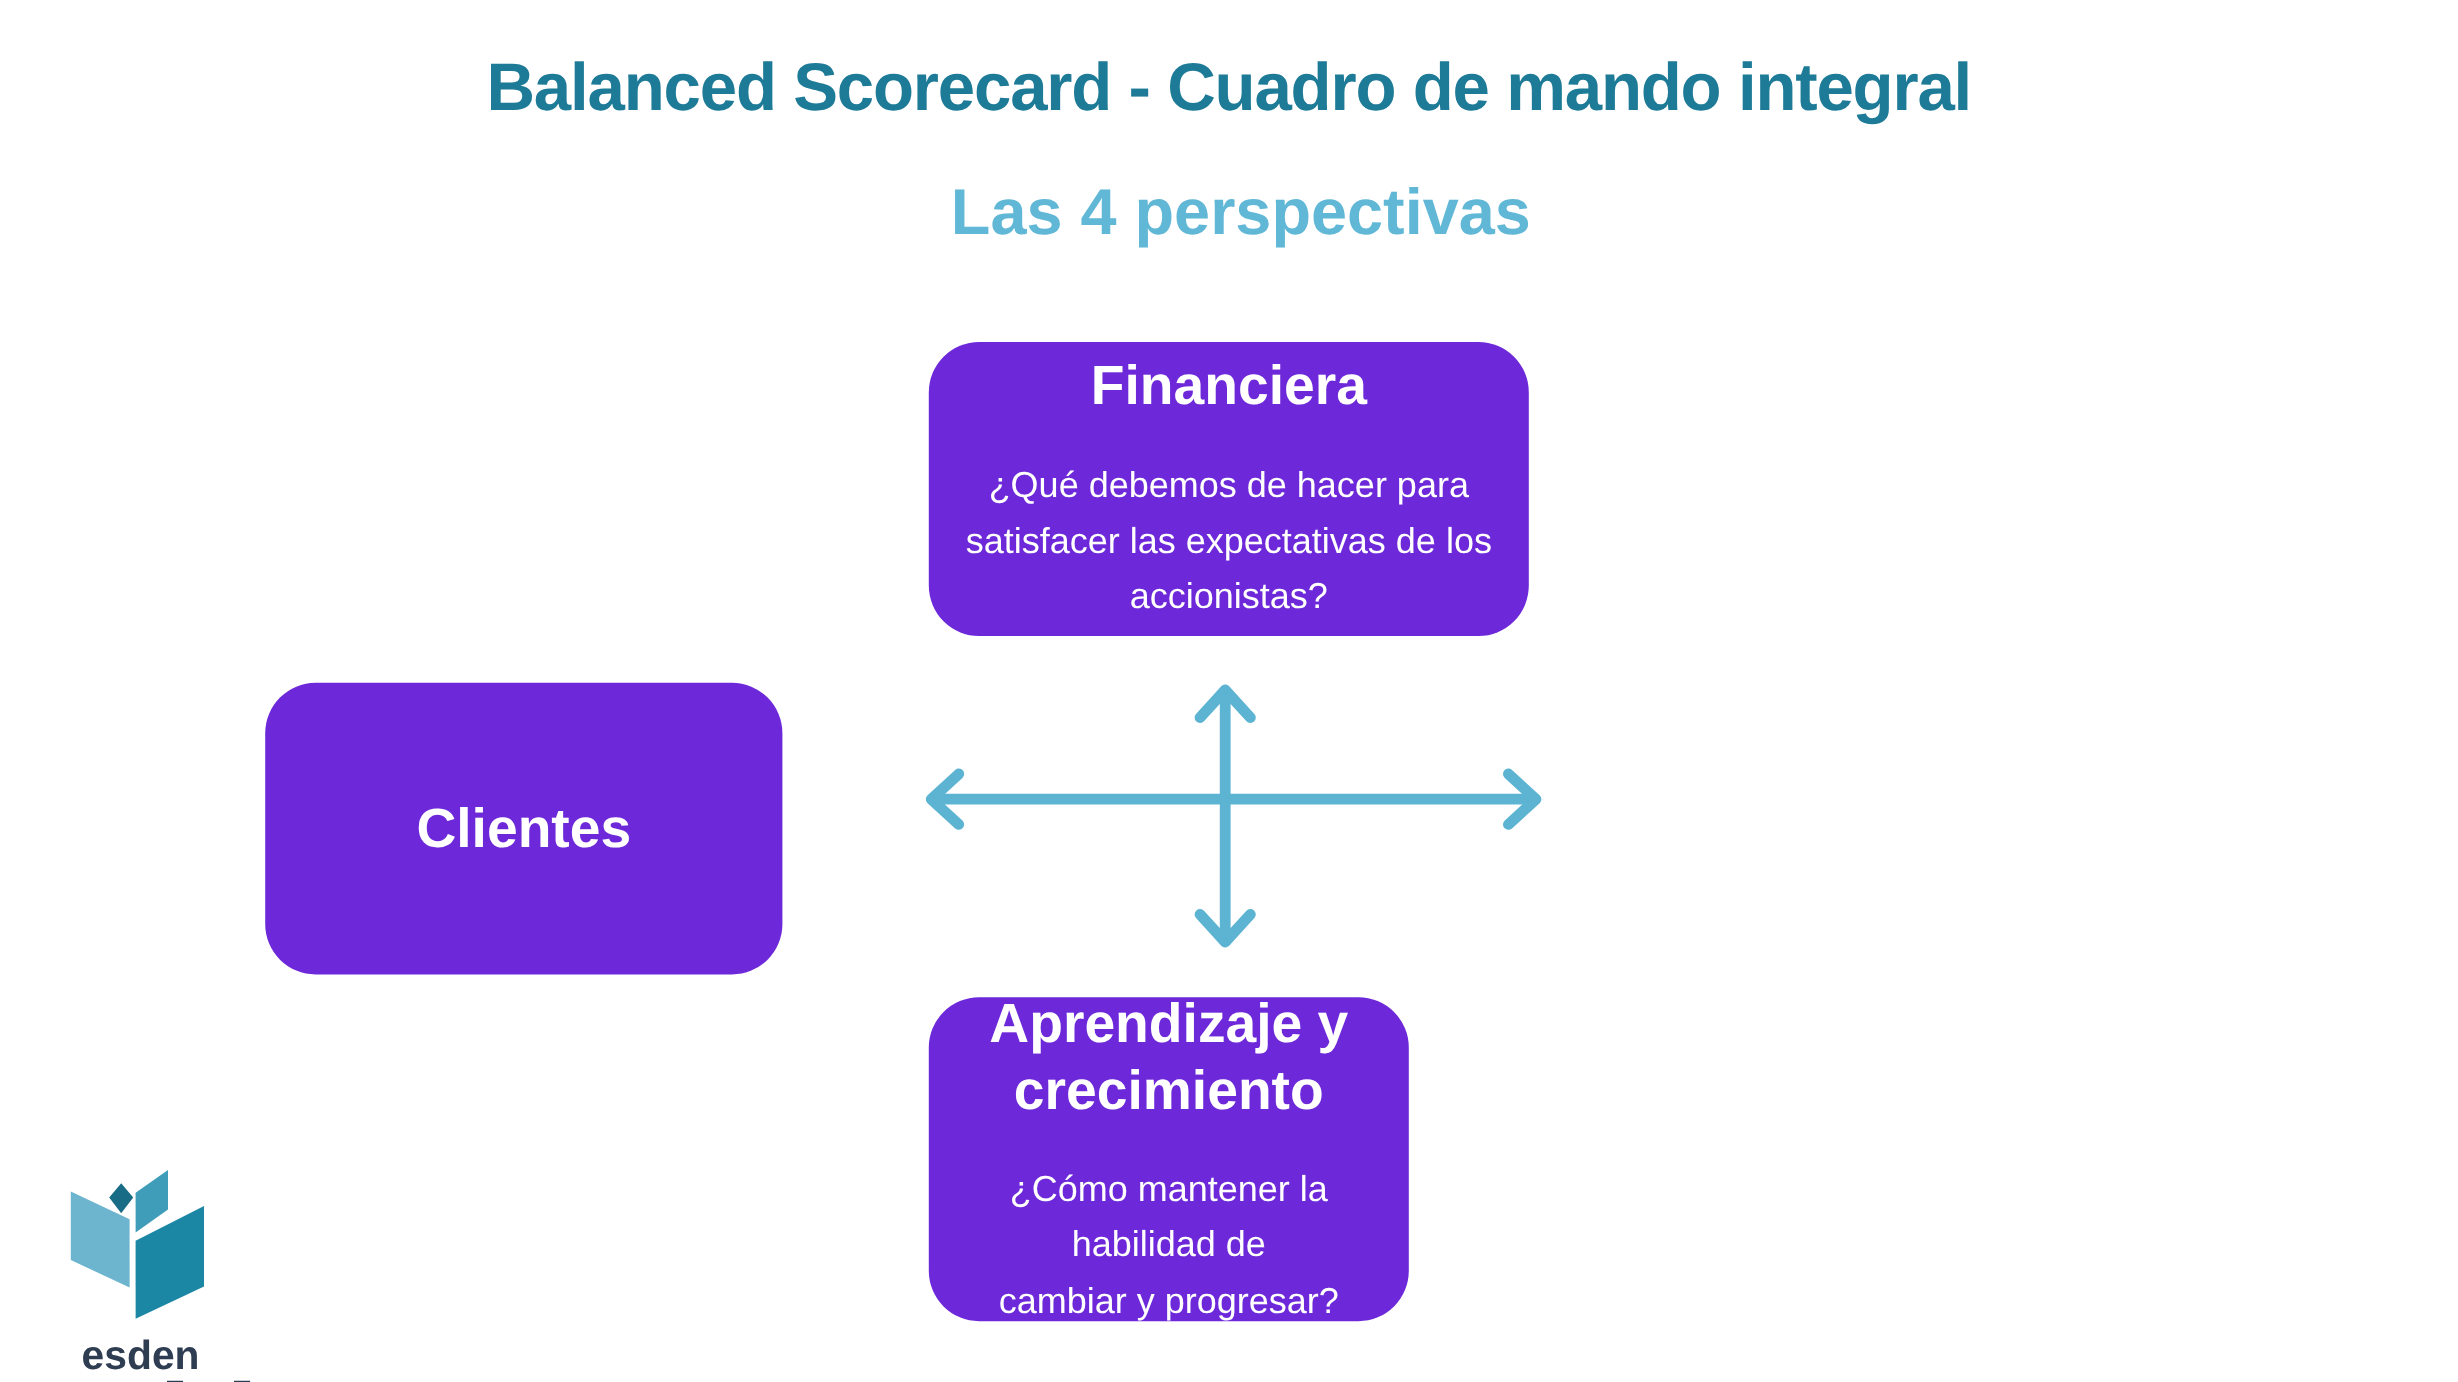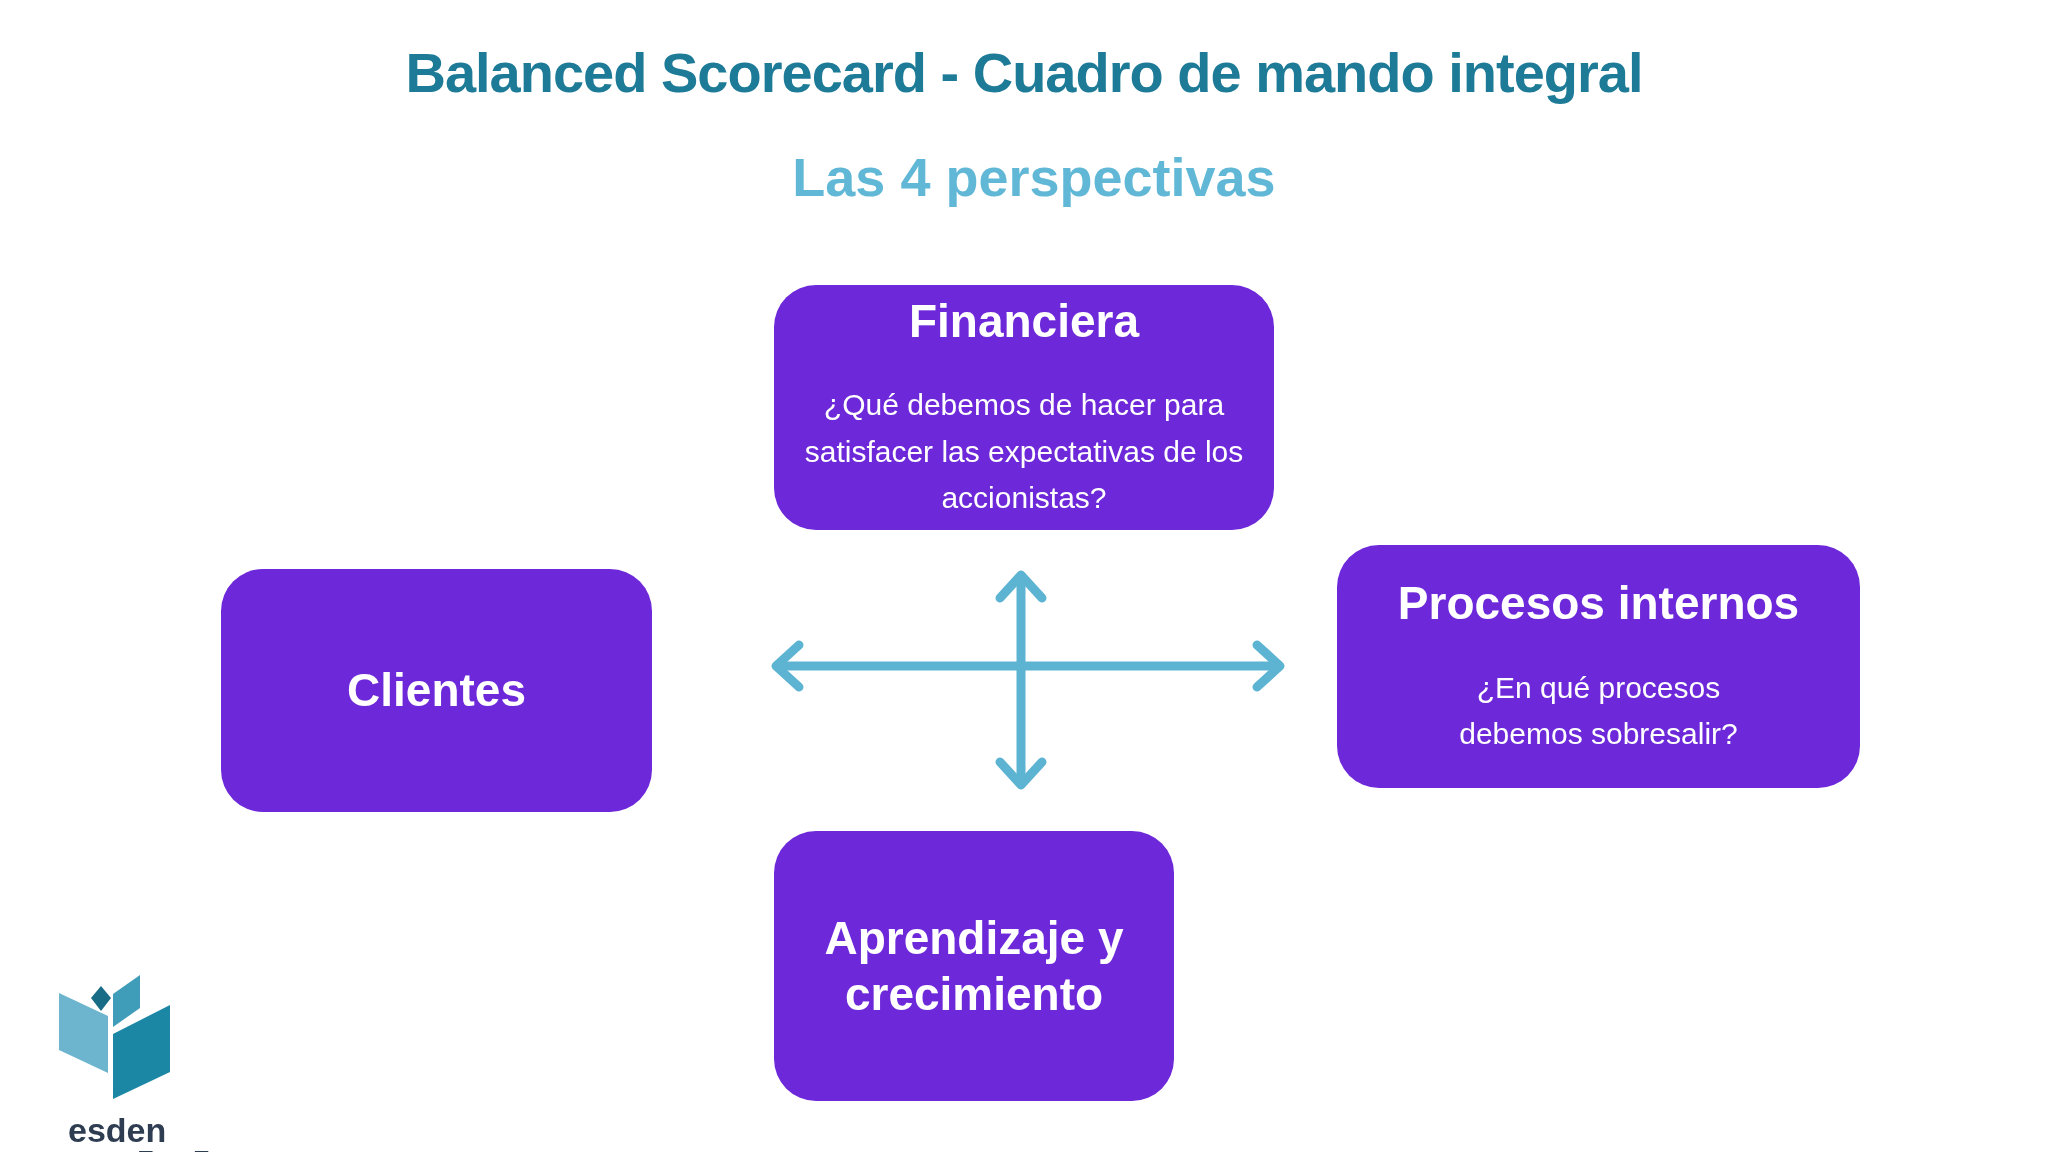--- a/index.html
+++ b/index.html
@@ -141,29 +141,26 @@
     <div class="box-title">Financiera</div>
     <div class="box-body">¿Qué debemos de hacer para
 satisfacer las expectativas de los
 accionistas?</div>
   </div>
 
   <div class="box box-clientes">
     <div class="box-title">Clientes</div>
   </div>
 
-  <div class="box box-procesos">
-    <div class="box-title">Procesos internos</div>
-    <div class="box-body">¿En qué procesos
-debemos sobresalir?</div>
-  </div>
 
   <div class="box box-aprendizaje">
     <div class="box-title">Aprendizaje y
 crecimiento</div>
+    <div class="box-body">¿Cómo mantener la habilidad de
+cambiar y progresar?</div>
   </div>
 
   <div class="logo">
     <svg class="logo-mark" viewBox="50 963 130 145" xmlns="http://www.w3.org/2000/svg">
       <polygon points="59,996 108,1019 108,1076 59,1053" fill="#6db5ce"></polygon>
       <polygon points="101,989 111,1001 101,1014 91,1001" fill="#196c85"></polygon>
       <polygon points="113,997 140,978 140,1011 113,1030" fill="#3f9db9"></polygon>
       <polygon points="113,1037 170,1008 170,1075 113,1102" fill="#1b87a5"></polygon>
     </svg>
     <div class="logo-text">

